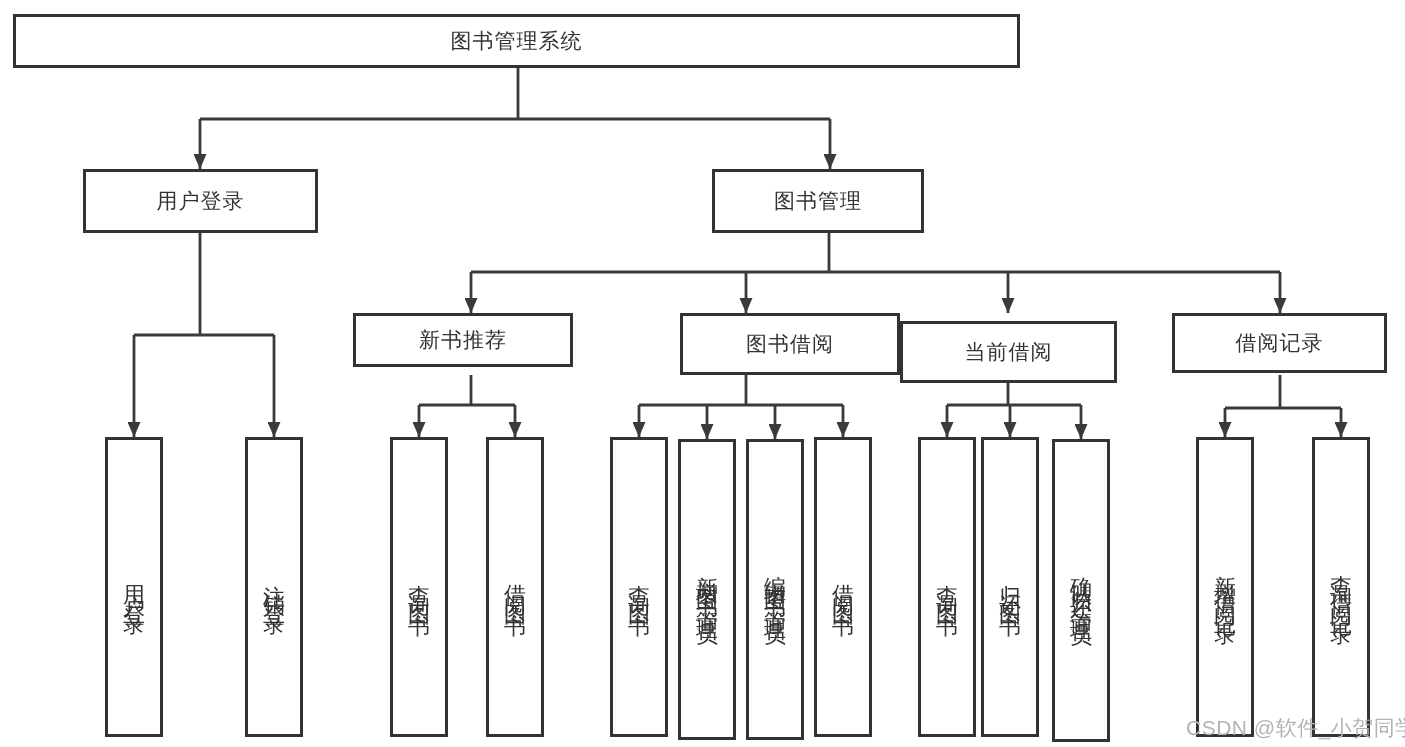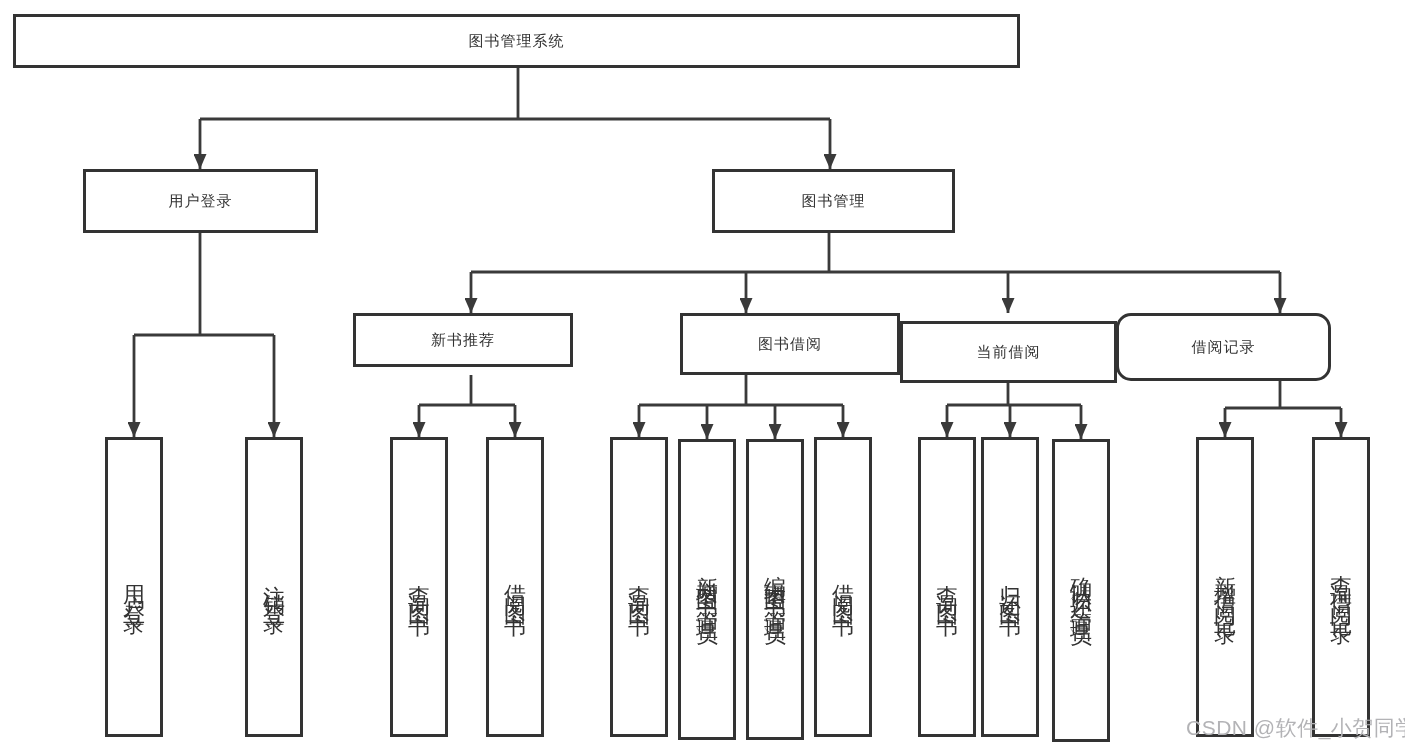--- a/index.html
+++ b/index.html
@@ -26,21 +26,21 @@
     position: absolute;
     box-sizing: border-box;
     background: #ffffff;
     border: 3px solid #333333;
     color: #333333;
   }
   .h-node {
     display: flex;
     align-items: center;
     justify-content: center;
-    font-size: 15px;
+    font-size: 21px;
     letter-spacing: 1px;
   }
   .v-node {
     display: flex;
     align-items: center;
     justify-content: center;
     writing-mode: vertical-rl;
     text-orientation: mixed;
     font-size: 22px;
     letter-spacing: 10px;
@@ -105,26 +105,26 @@
     <path d="M1010,405 V437" fill="none" stroke="#3a3a3a" stroke-width="2.8" marker-end="url(#arrow)"></path>
     <path d="M1081,405 V439" fill="none" stroke="#3a3a3a" stroke-width="2.8" marker-end="url(#arrow)"></path>
 
     <path d="M1225,408 V437" fill="none" stroke="#3a3a3a" stroke-width="2.8" marker-end="url(#arrow)"></path>
     <path d="M1341,408 V437" fill="none" stroke="#3a3a3a" stroke-width="2.8" marker-end="url(#arrow)"></path>
   </svg>
 
   <div class="node h-node" style="left:13px; top:14px; width:1007px; height:54px;">图书管理系统</div>
 
   <div class="node h-node" style="left:83px; top:169px; width:235px; height:64px;">用户登录</div>
-  <div class="node h-node" style="left:712px; top:169px; width:243px; height:64px;">图书管理</div>
+  <div class="node h-node" style="left:712px; top:169px; width:212px; height:64px;">图书管理</div>
 
   <div class="node h-node" style="left:353px; top:313px; width:220px; height:54px;">新书推荐</div>
   <div class="node h-node" style="left:636px; top:313px; width:220px; height:62px;margin-left:44px;">图书借阅</div>
   <div class="node h-node" style="left:900px; top:321px; width:217px; height:62px;">当前借阅</div>
-  <div class="node h-node" style="left:1116px; top:313px; width:215px; height:68px;border-radius:15px;">借阅记录</div>
+  <div class="node h-node" style="left:1172px; top:313px; width:215px; height:60px;">借阅记录</div>
 
   <div class="node v-node" style="left:105px; top:437px; width:58px; height:300px;">用户登录</div>
   <div class="node v-node" style="left:245px; top:437px; width:58px; height:300px;">注销登录</div>
 
   <div class="node v-node" style="left:390px; top:437px; width:58px; height:300px;">查询图书</div>
   <div class="node v-node" style="left:486px; top:437px; width:58px; height:300px;">借阅图书</div>
 
   <div class="node v-node" style="left:610px; top:437px; width:58px; height:300px;">查询图书</div>
   <div class="node v-node tight" style="left:678px; top:439px; width:58px; height:301px;">新增图书（管理员）</div>
   <div class="node v-node tight" style="left:746px; top:439px; width:58px; height:301px;">编辑图书（管理员）</div>

